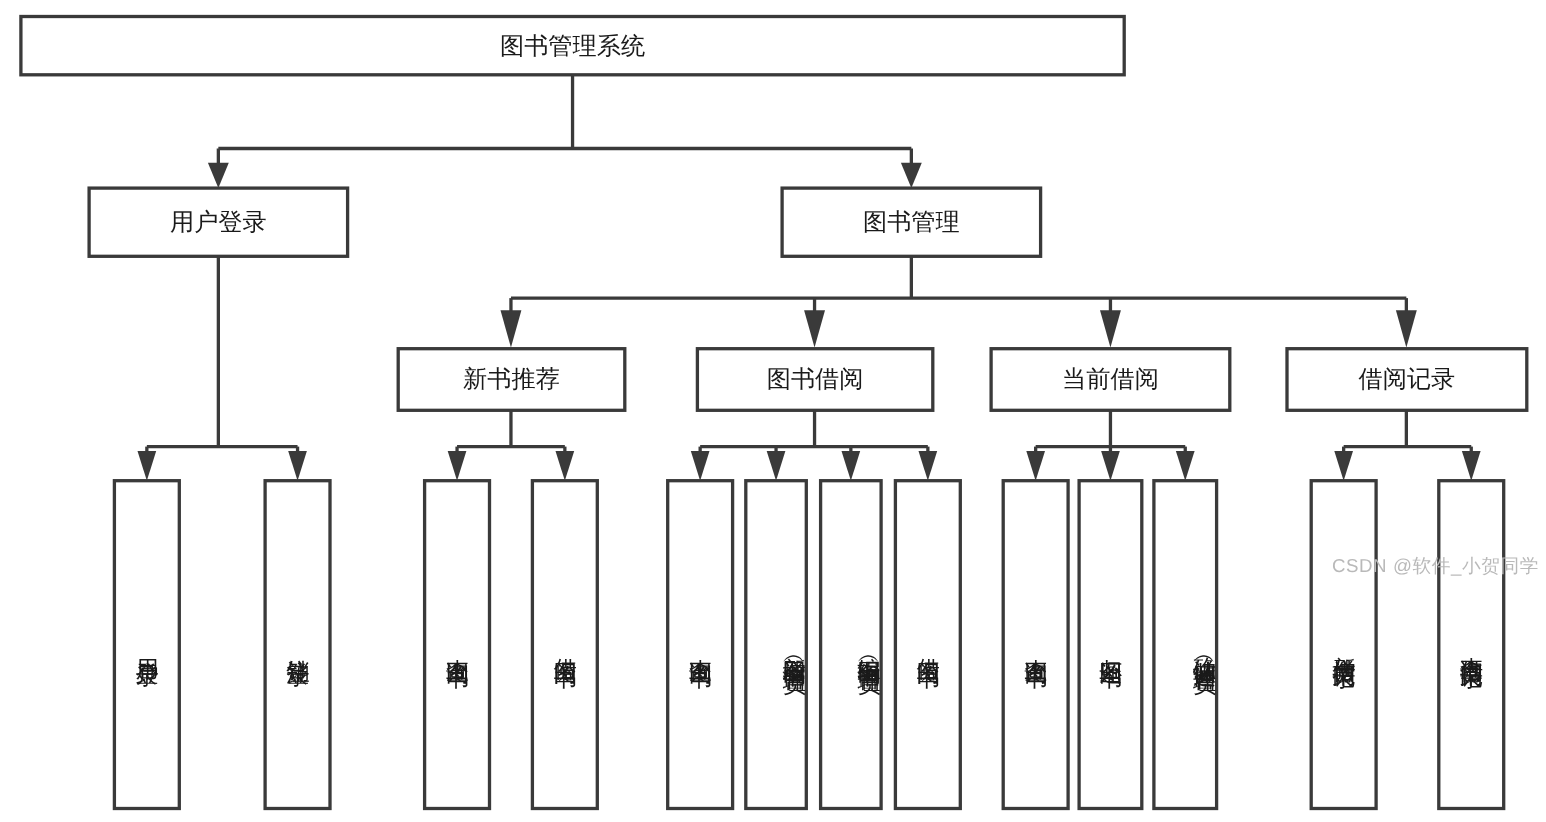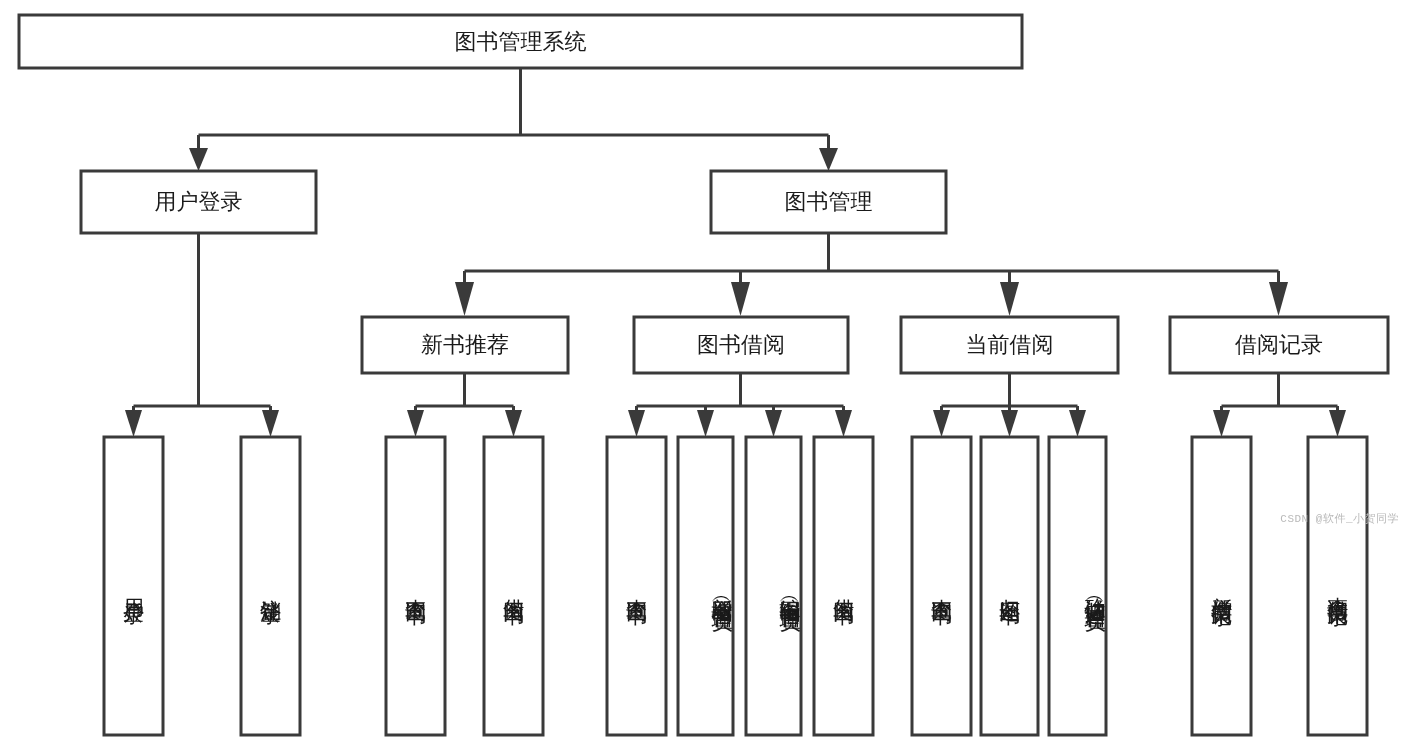--- a/index.html
+++ b/index.html
@@ -60,22 +60,22 @@
     align-items: center;
     justify-content: center;
     text-align: center;
     white-space: pre-line;
     pointer-events: none;
   }
   .watermark {
     position: absolute;
     right: 6px;
     bottom: 4px;
-    font-family: Liberation Mono, monospace;
-    font-size: 11px;
+    font-family: Liberation Sans, sans-serif;
+    font-size: 17px;
     color: #b9b9b9;
     letter-spacing: 0.5px;
     white-space: nowrap;
   }
 </style>
 </head>
 <body>
 
 <div id="diagram-root">
 

